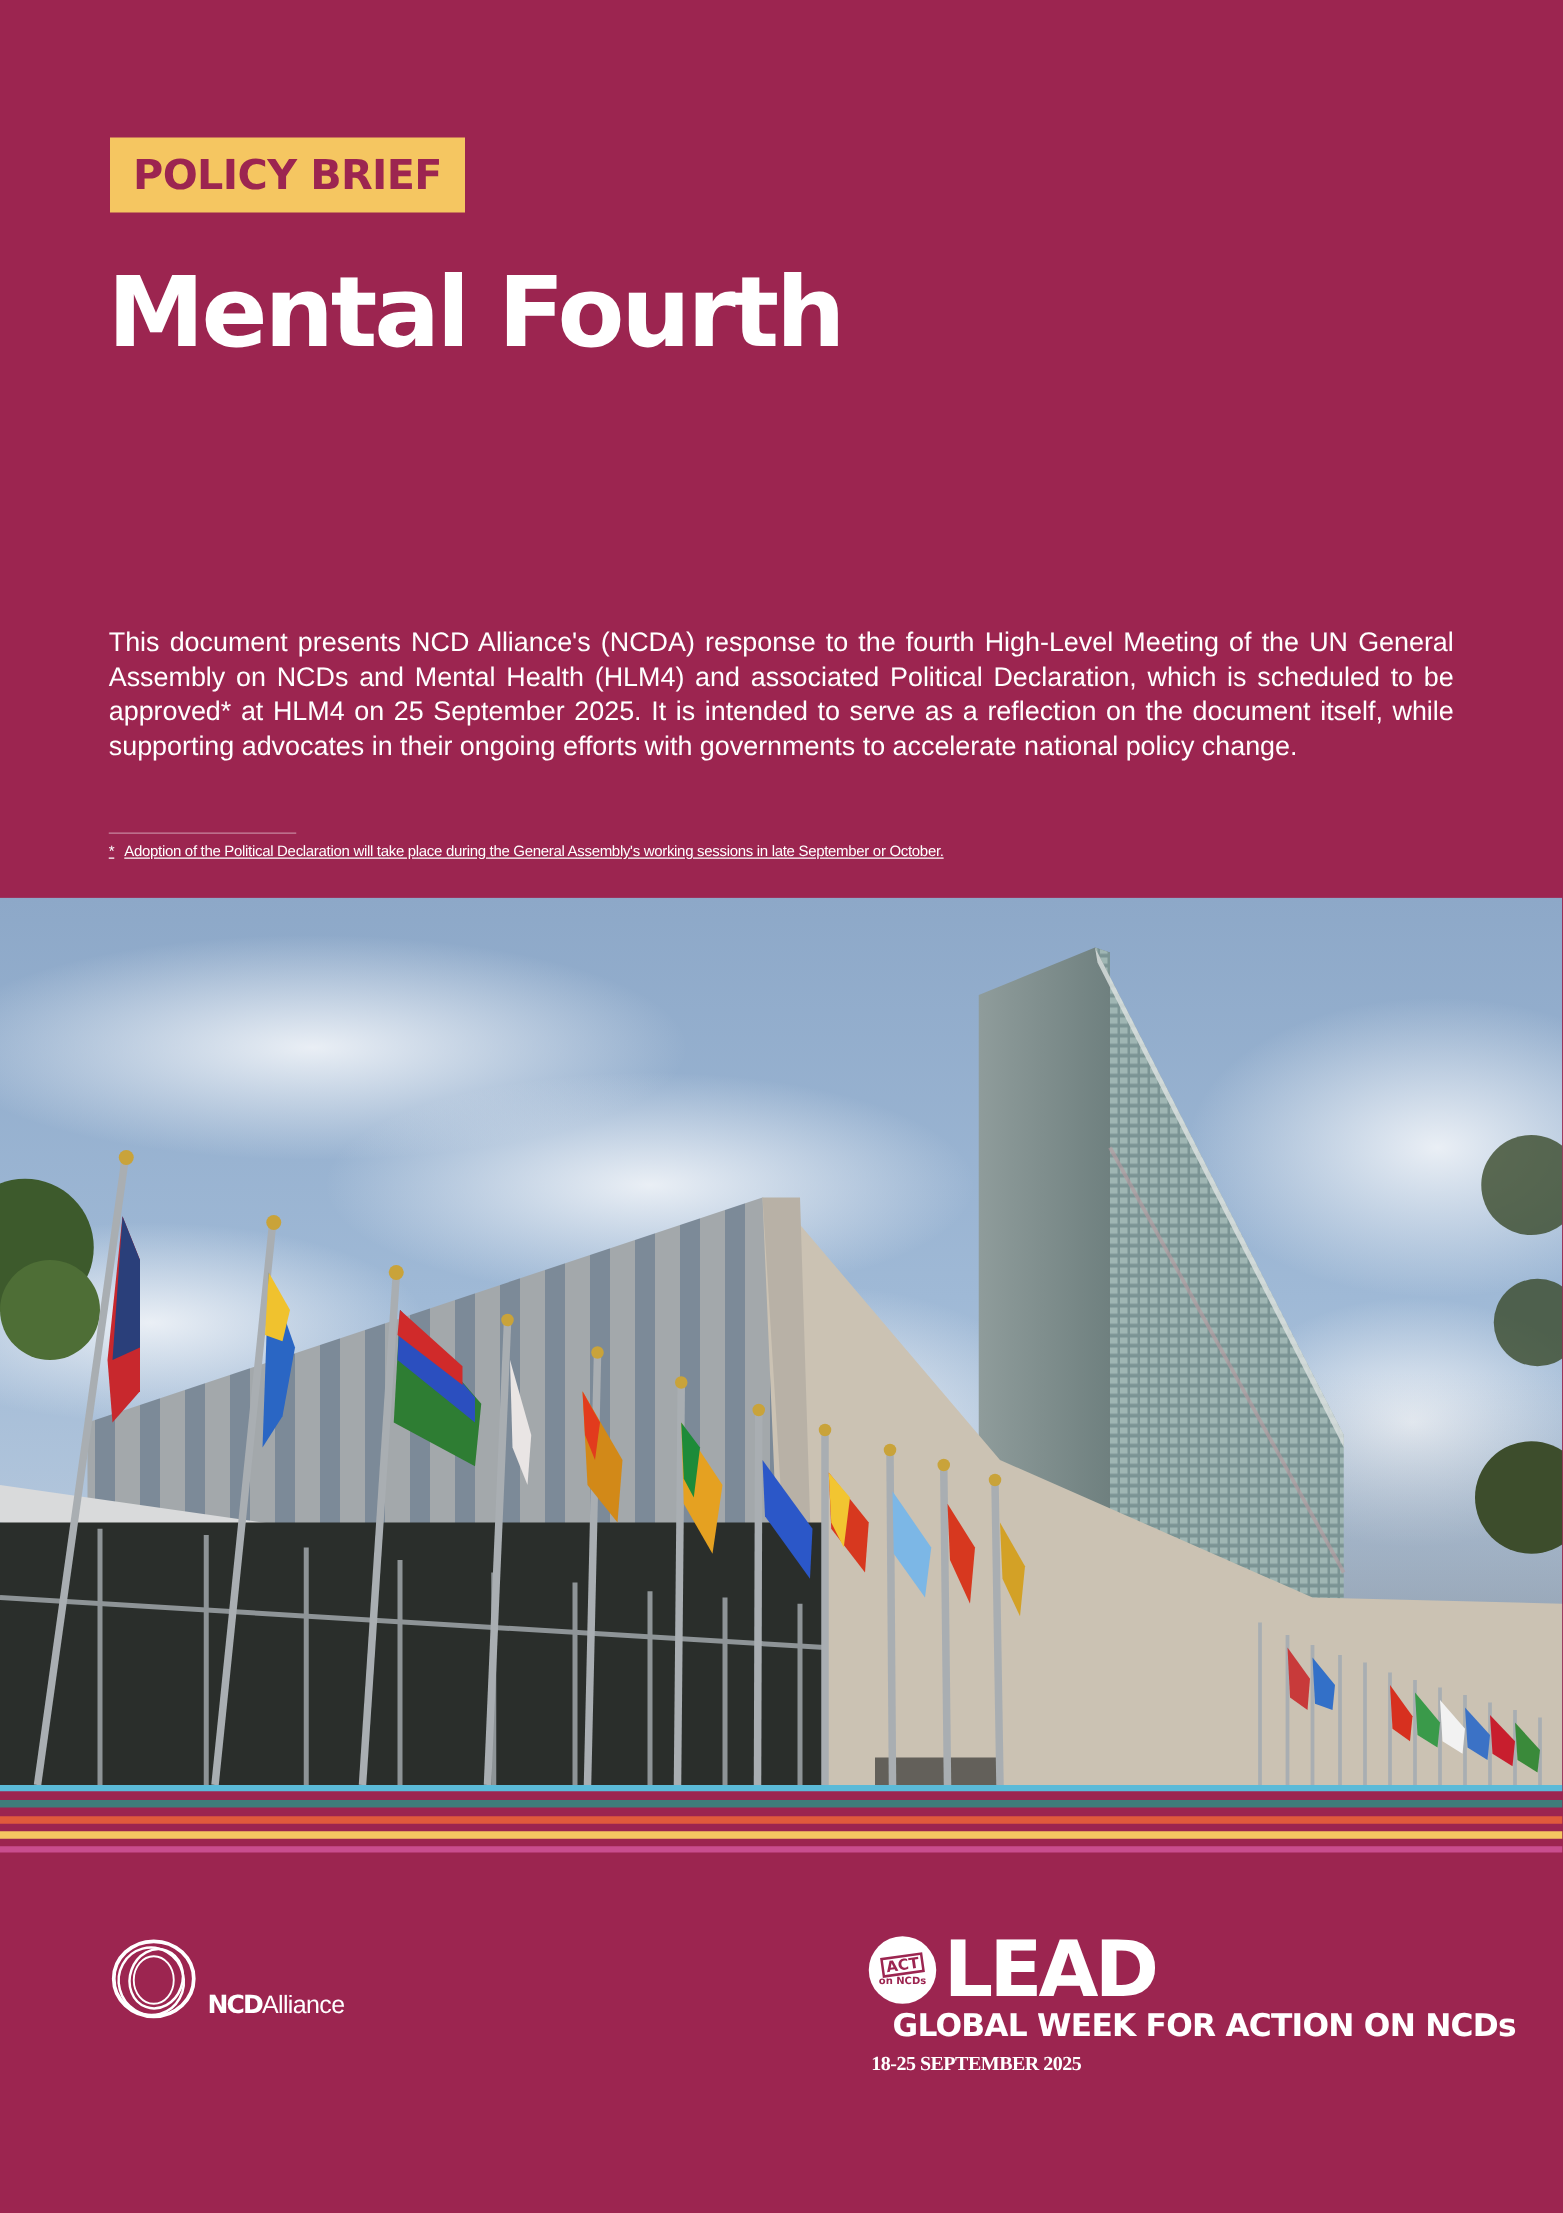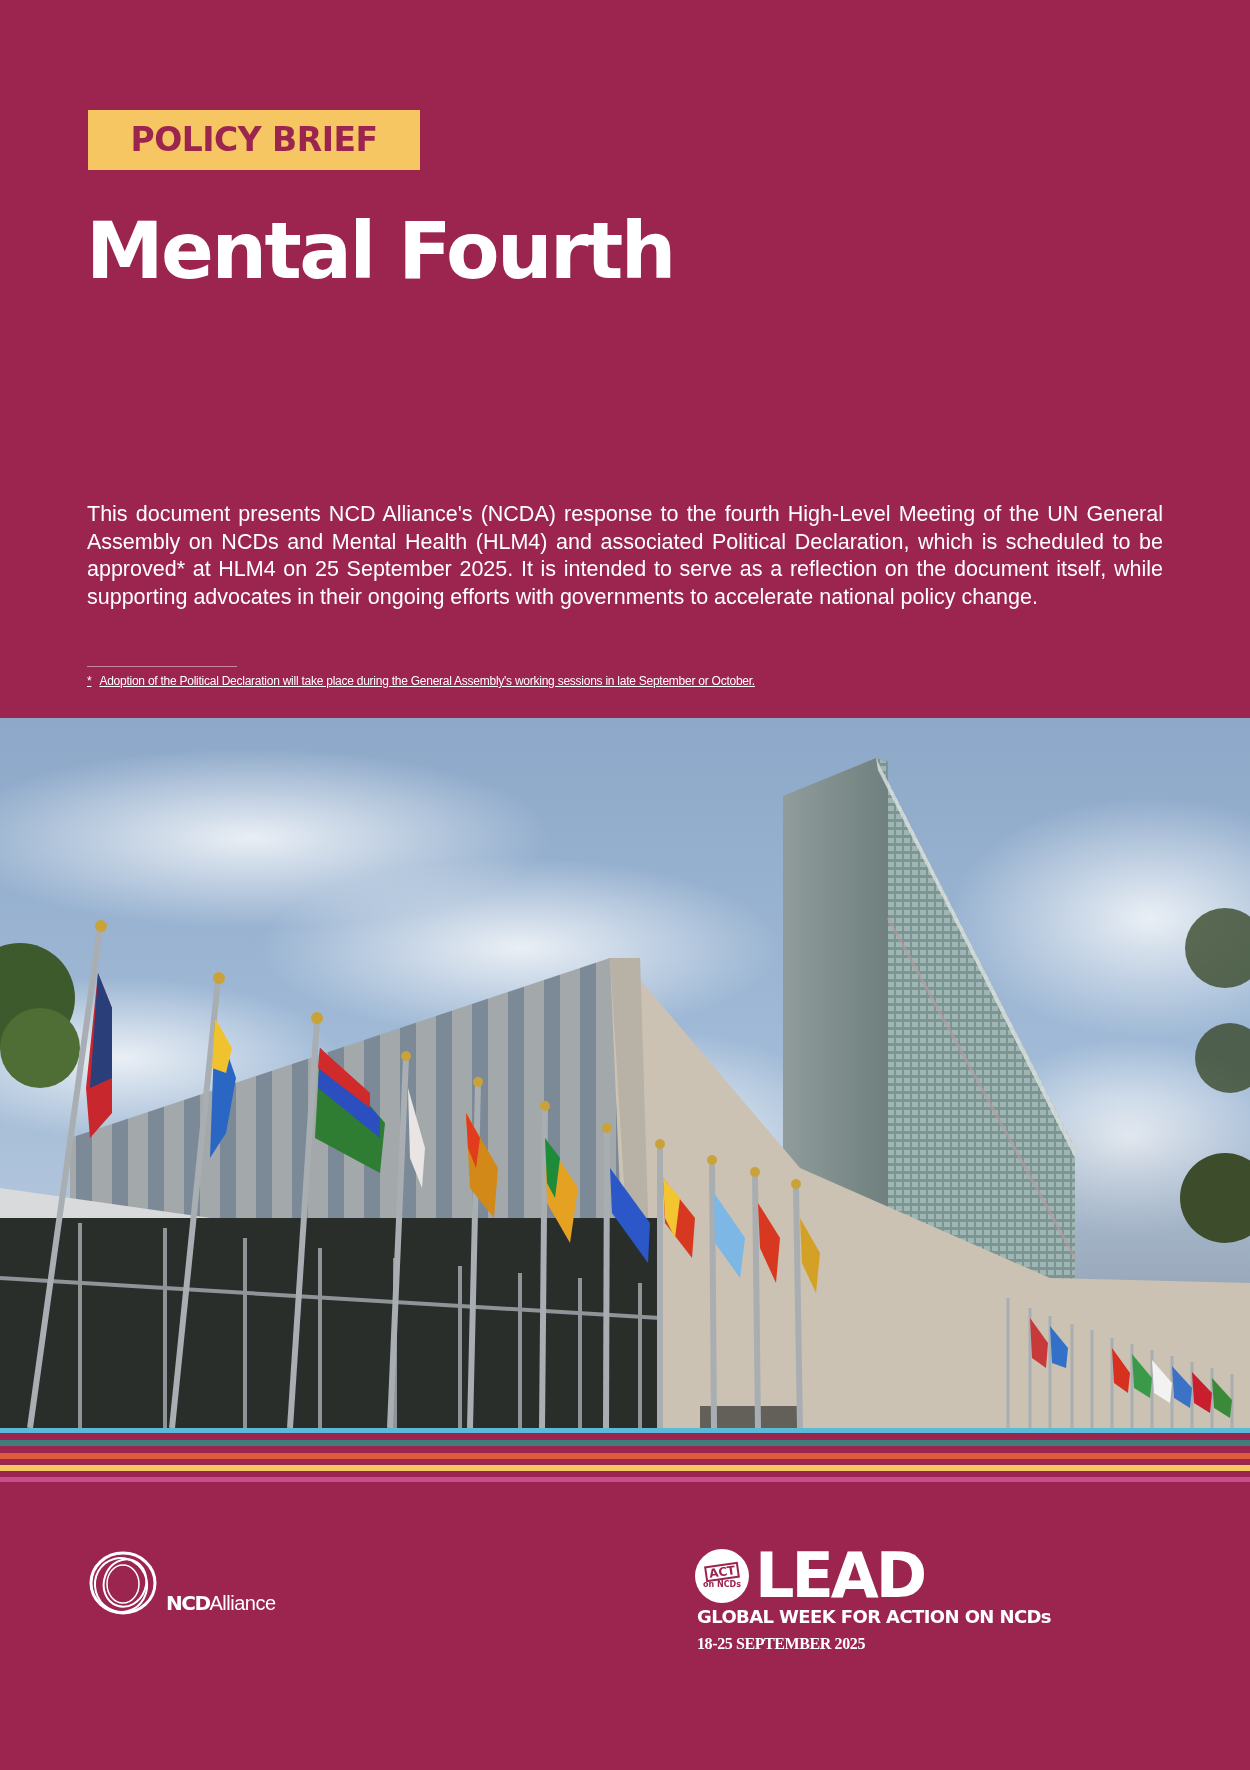--- a/index.html
+++ b/index.html
@@ -1,20 +1,20 @@
 <!DOCTYPE html>
 <html><head>
 <meta charset="utf-8">
 <style>
   * { margin: 0; padding: 0; box-sizing: border-box; }
   html, body { width: 1250px; height: 1770px; background: #9c2550; overflow: hidden; }
   body { position: relative; font-family: "Liberation Sans", sans-serif; color: #fff; }
 
   .badge {
-    position: absolute; left: 88px; top: 110px; width: 332px; height: 60px;
+    position: absolute; left: 88px; top: 110px; width: 284px; height: 60px;
     background: #f5c661; color: #9c2550;
     font-family: "DejaVu Sans", sans-serif; font-weight: bold; font-size: 33px;
     letter-spacing: -0.5px; line-height: 60px; text-align: center;
   }
 
   .title {
     position: absolute; left: 86px; top: 208px; width: 1100px;
     font-family: "DejaVu Sans", sans-serif; font-weight: bold;
     font-size: 78px; line-height: 86px; letter-spacing: -2.5px;
   }
@@ -53,22 +53,22 @@
   .act-circle {
     display: inline-flex; flex-direction: column; align-items: center; justify-content: center;
     width: 54px; height: 54px; border-radius: 50%; background: #fff; color: #9c2550;
     margin: 0 6px 0 1px; letter-spacing: 0; line-height: 1;
   }
   .act-circle .act {
     font-size: 12px; font-weight: bold; border: 2px solid #9c2550; padding: 0 2px; transform: rotate(-8deg);
   }
   .act-circle .on { font-size: 8px; font-weight: bold; margin-top: 1px; }
   .gw {
-    font-family: "DejaVu Sans", sans-serif; font-weight: bold; font-size: 18px; letter-spacing: -0.6px;
-    margin-top: -2px; margin-left: 3px; white-space: nowrap;
+    font-family: "DejaVu Sans", sans-serif; font-weight: bold; font-size: 25px; letter-spacing: -0.6px;
+    margin-top: -2px; margin-left: 20px; white-space: nowrap;
   }
   .dates {
     font-family: Liberation Serif, serif; font-weight: bold; font-size: 16px; letter-spacing: -0.4px;
     margin-top: 8px; margin-left: 3px; white-space: nowrap;
   }
 </style>
 </head>
 <body>
 
 <div class="badge">POLICY BRIEF</div>

